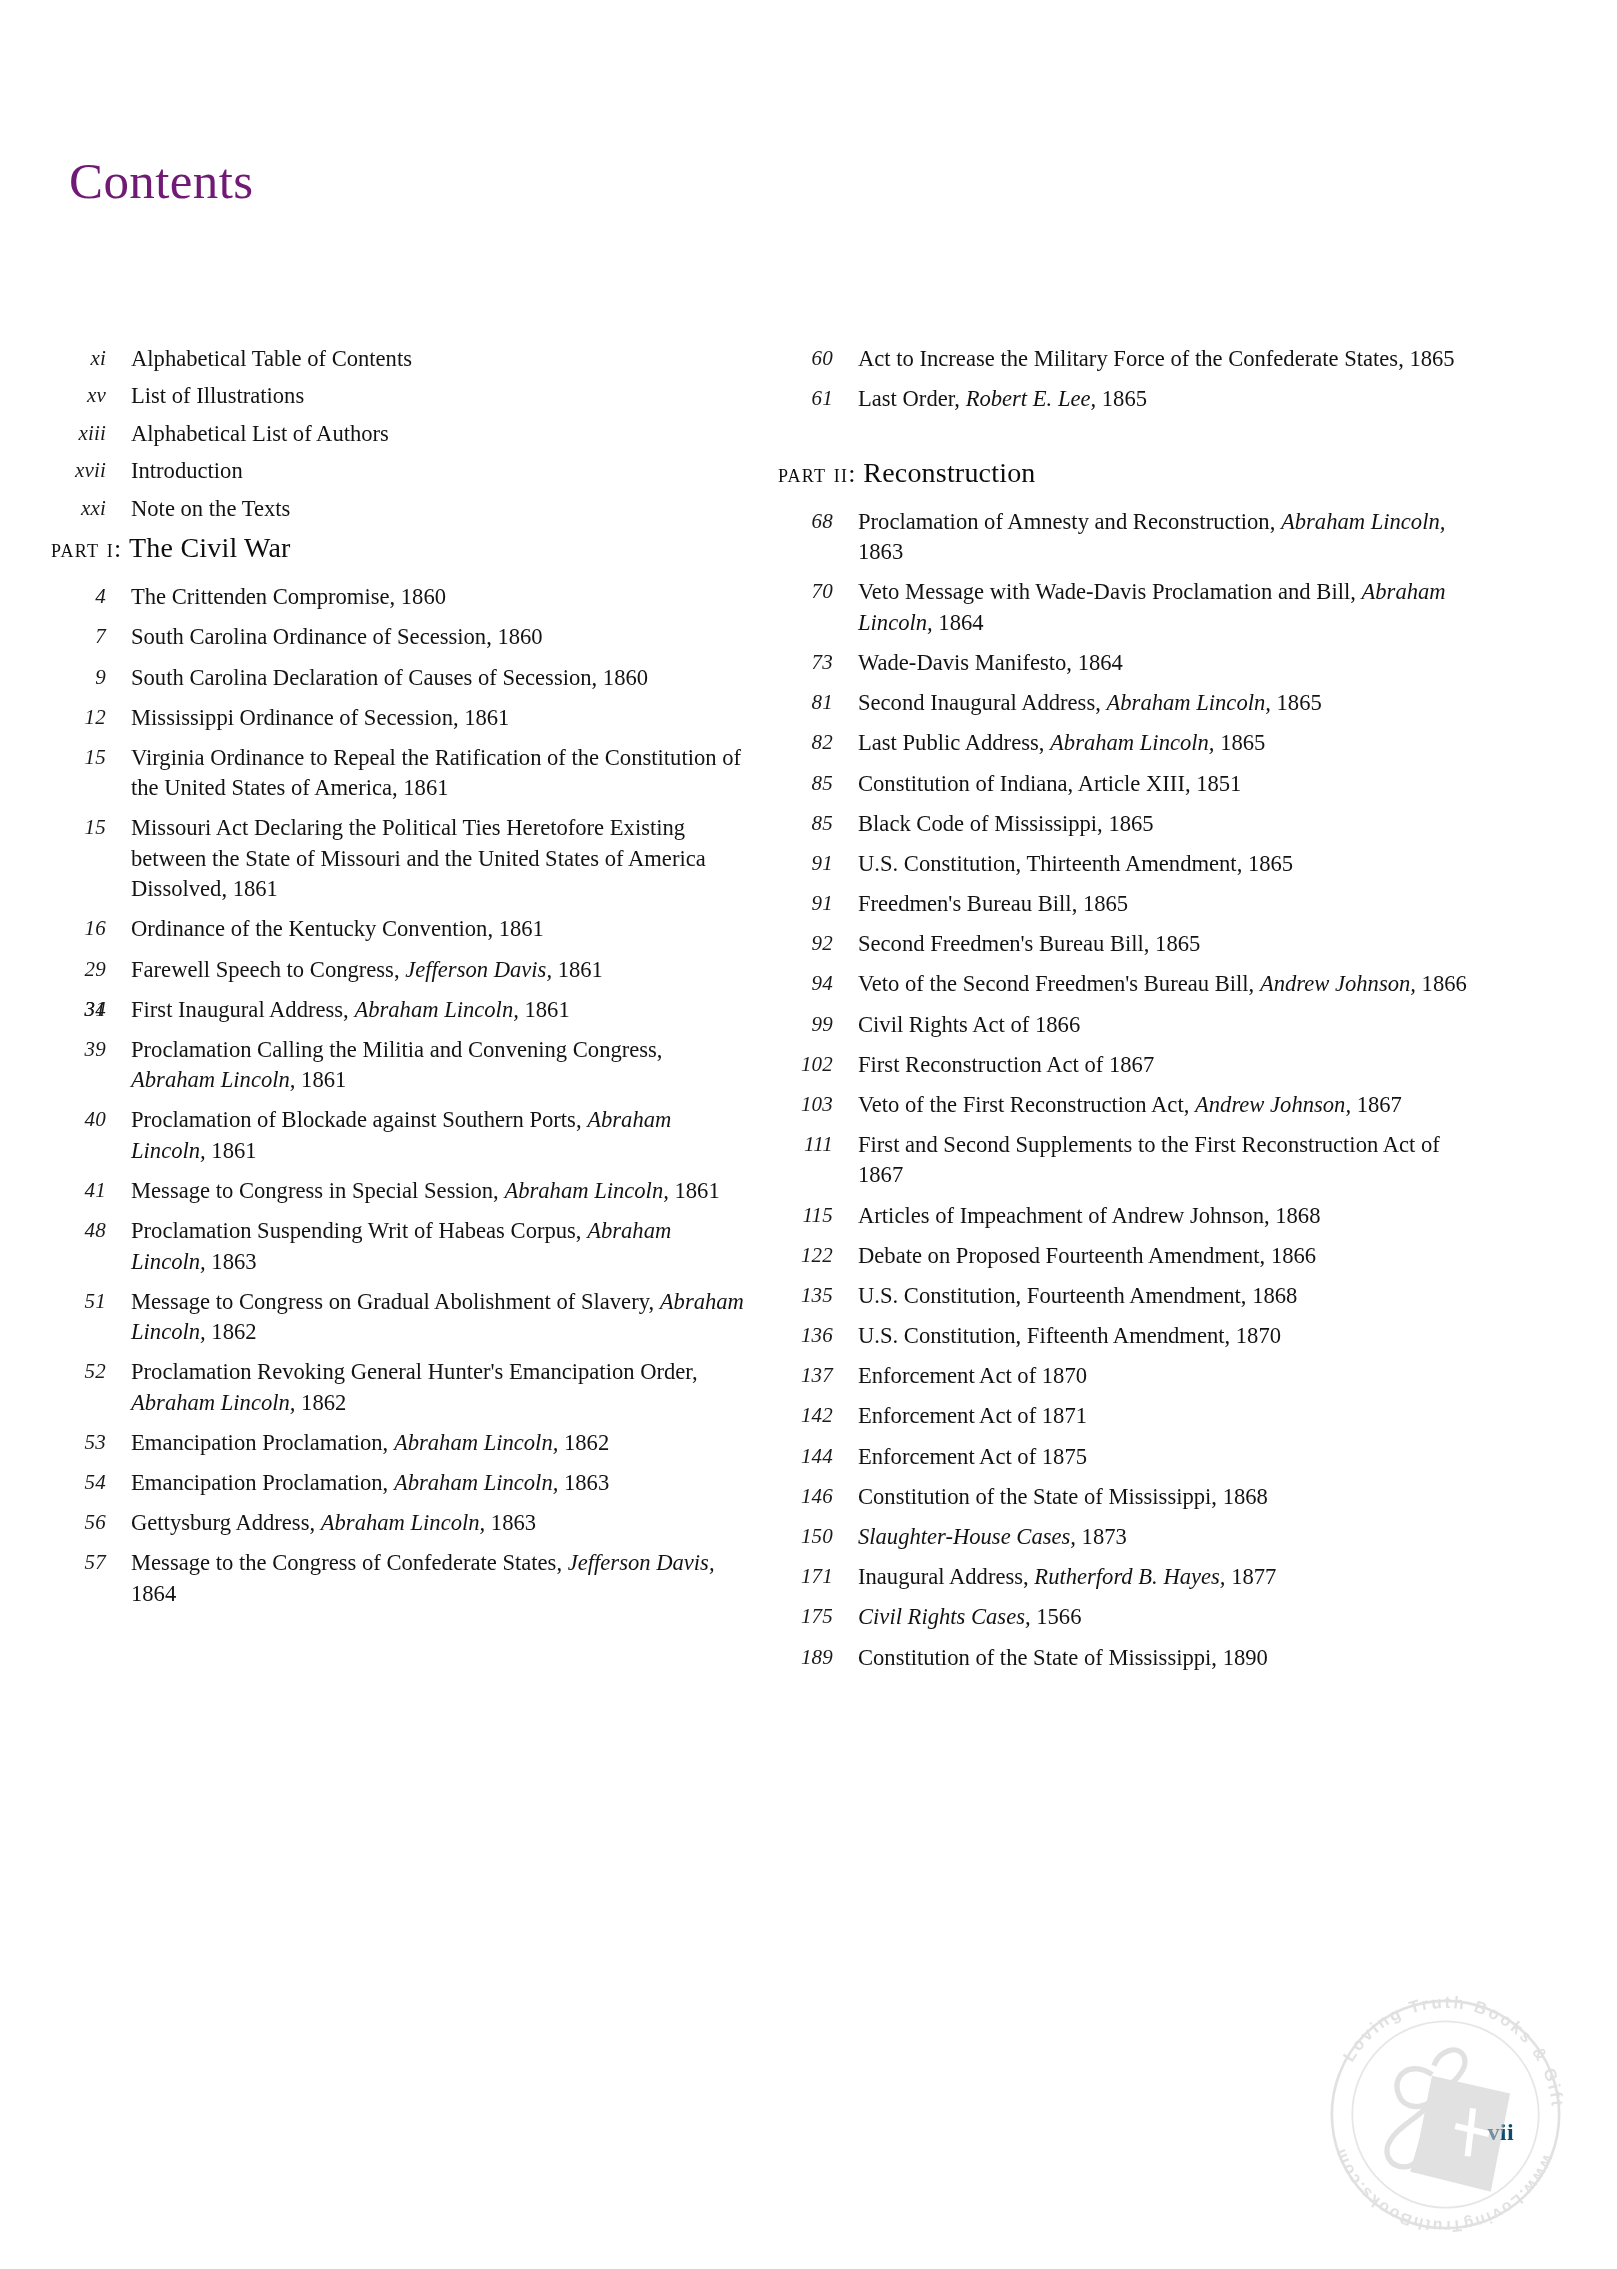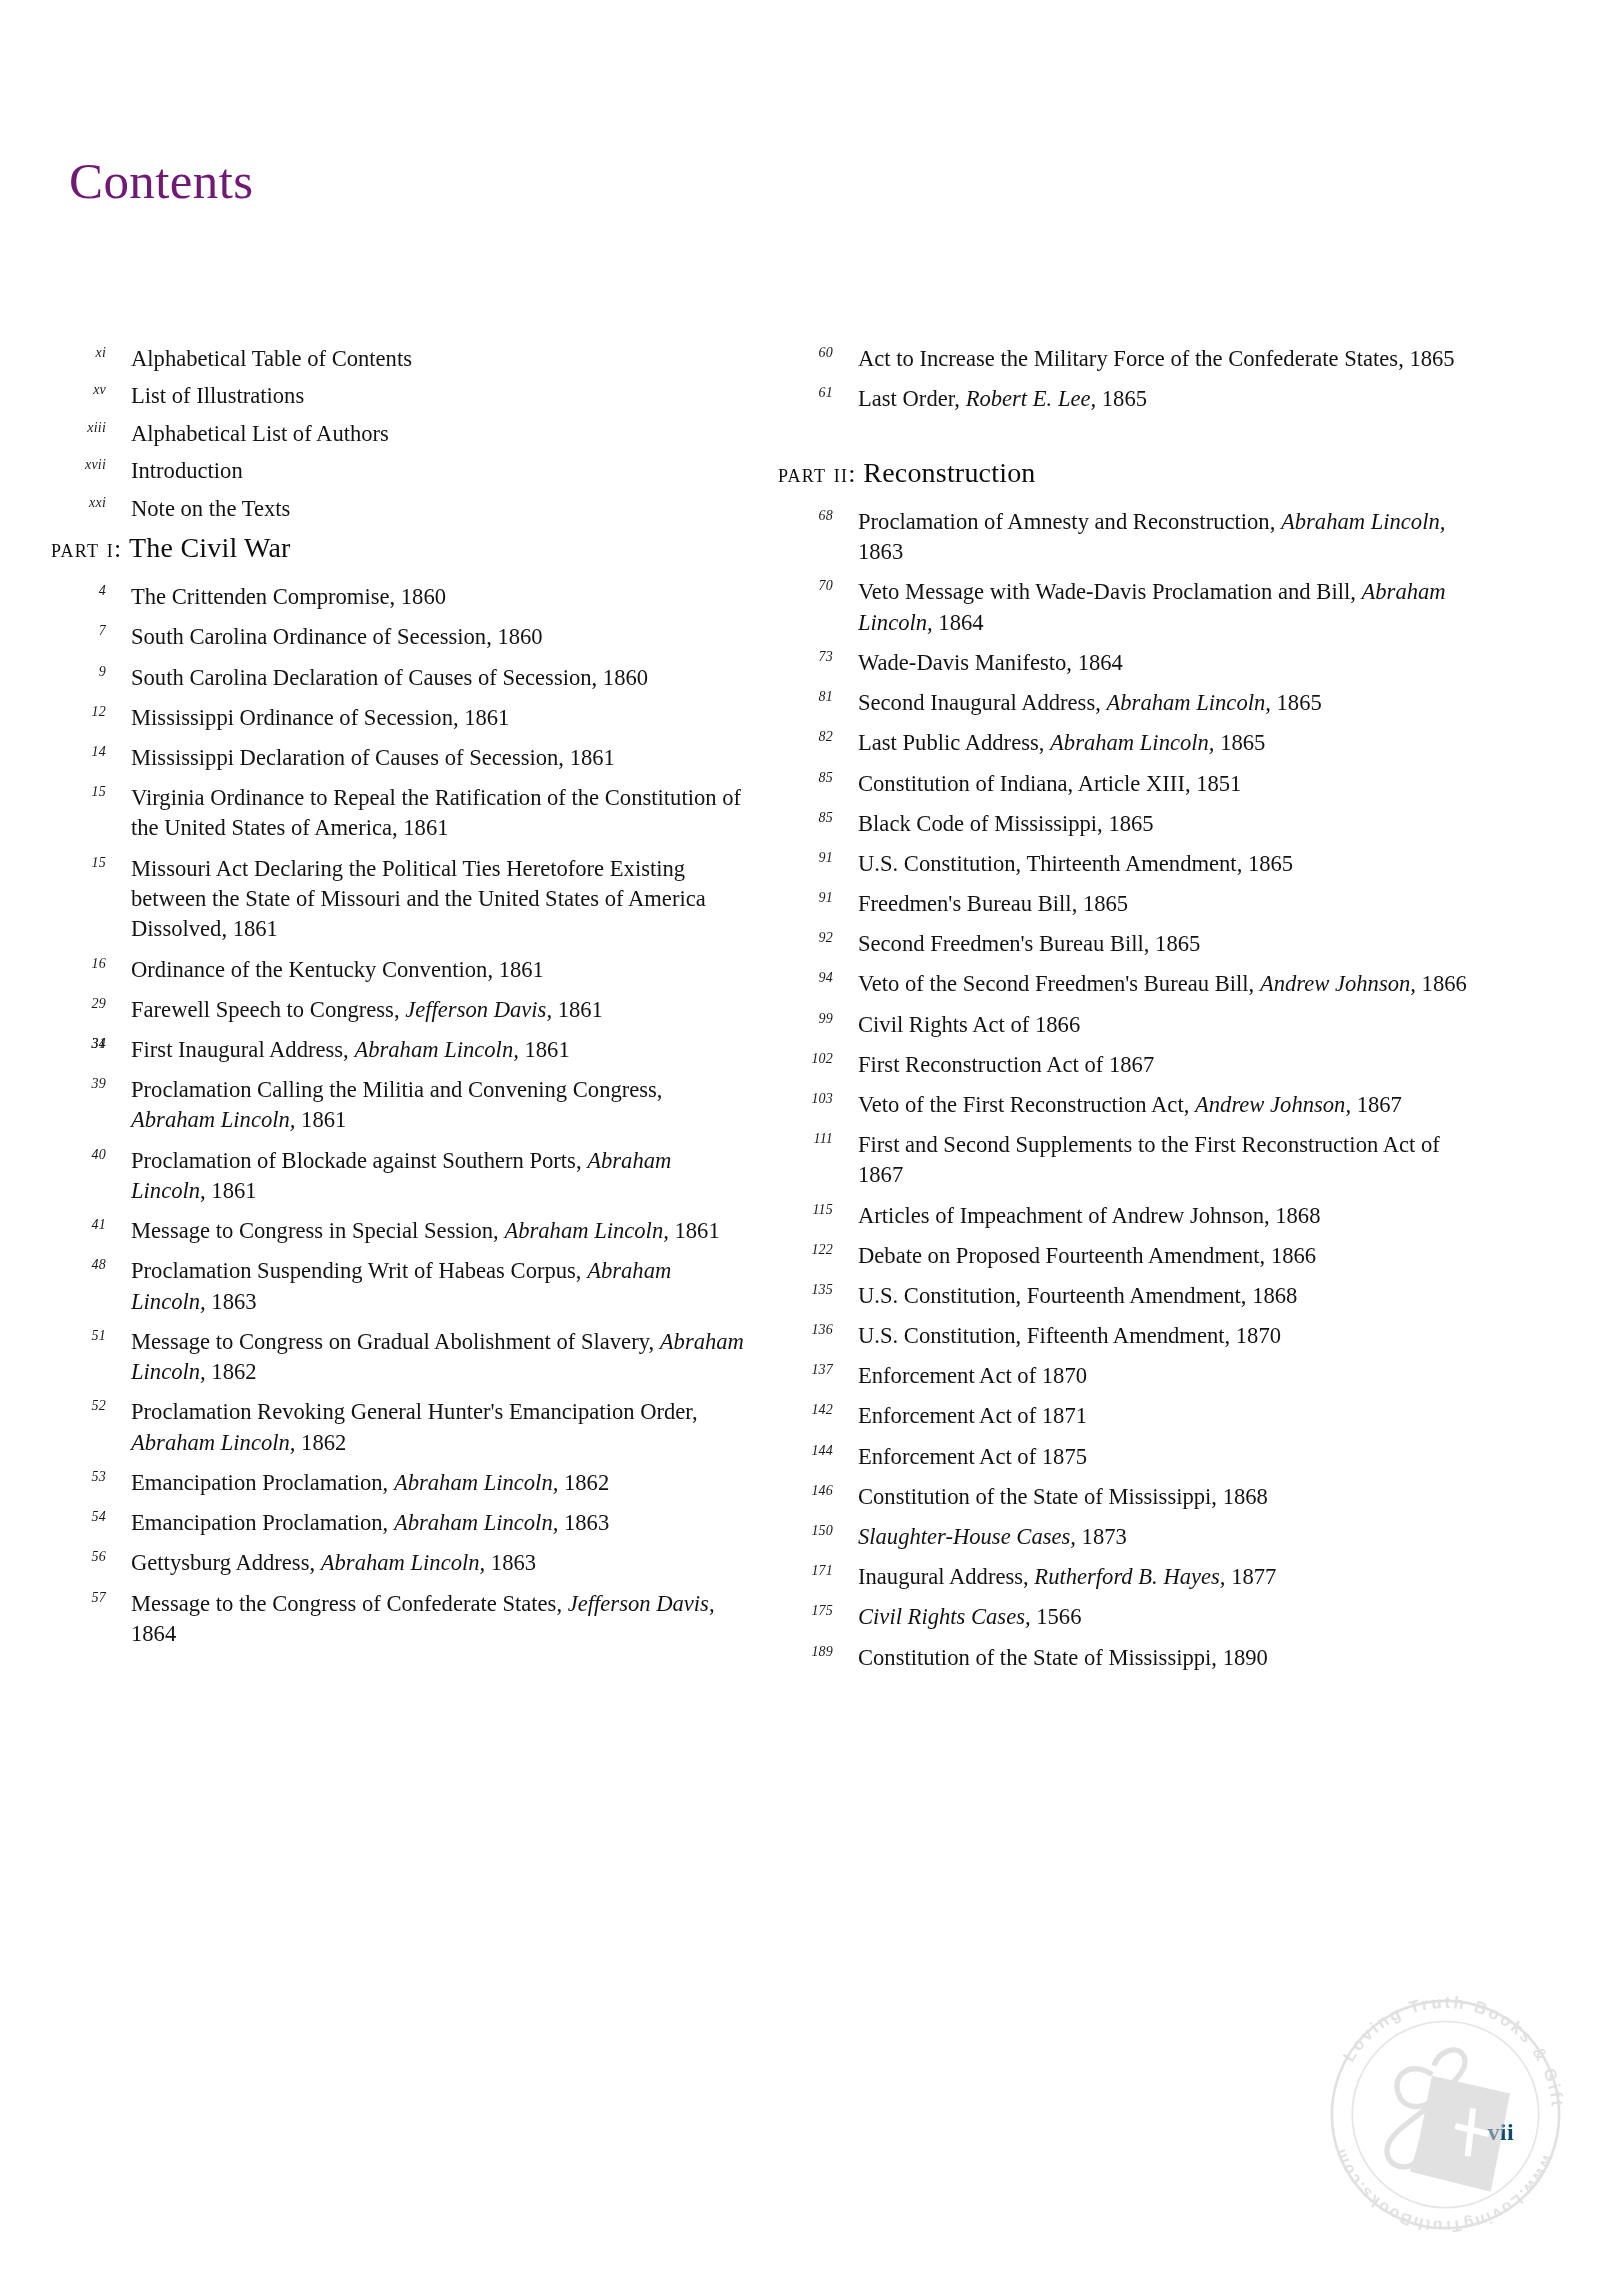--- a/index.html
+++ b/index.html
@@ -80,21 +80,21 @@
     line-height: 1.345;
     color: #131313;
   }
   .entry .pg {
     position: absolute;
     left: 0;
     top: 0;
     width: 55px;
     text-align: right;
     font-style: italic;
-    font-size: 14px;
+    font-size: 21px;
     letter-spacing: 0.2px;
     color: #1a1a1a;
   }
   .entry .ttl { display: block; }
   .entry .ttl i { font-style: italic; }
 
   
   .front .entry { margin-bottom: 7px; }
 
   
@@ -166,24 +166,20 @@
             <span class="pg">7</span>
             <span class="ttl"><span>South Carolina Ordinance of Secession, 1860</span></span>
           </div>
           <div class="entry">
             <span class="pg">9</span>
             <span class="ttl"><span>South Carolina Declaration of Causes of Secession, 1860</span></span>
           </div>
           <div class="entry">
             <span class="pg">12</span>
             <span class="ttl"><span>Mississippi Ordinance of Secession, 1861</span></span>
-          </div>
-          <div class="entry">
-            <span class="pg">14</span>
-            <span class="ttl"><span>Mississippi Declaration of Causes of Secession, 1861</span></span>
           </div>
           <div class="entry">
             <span class="pg">15</span>
             <span class="ttl"><span>Virginia Ordinance to Repeal the Ratification of the Constitution of the United States of America, 1861</span></span>
           </div>
           <div class="entry">
             <span class="pg">15</span>
             <span class="ttl"><span>Missouri Act Declaring the Political Ties Heretofore Existing between the State of Missouri and the United States of America Dissolved, 1861</span></span>
           </div>
           <div class="entry">

